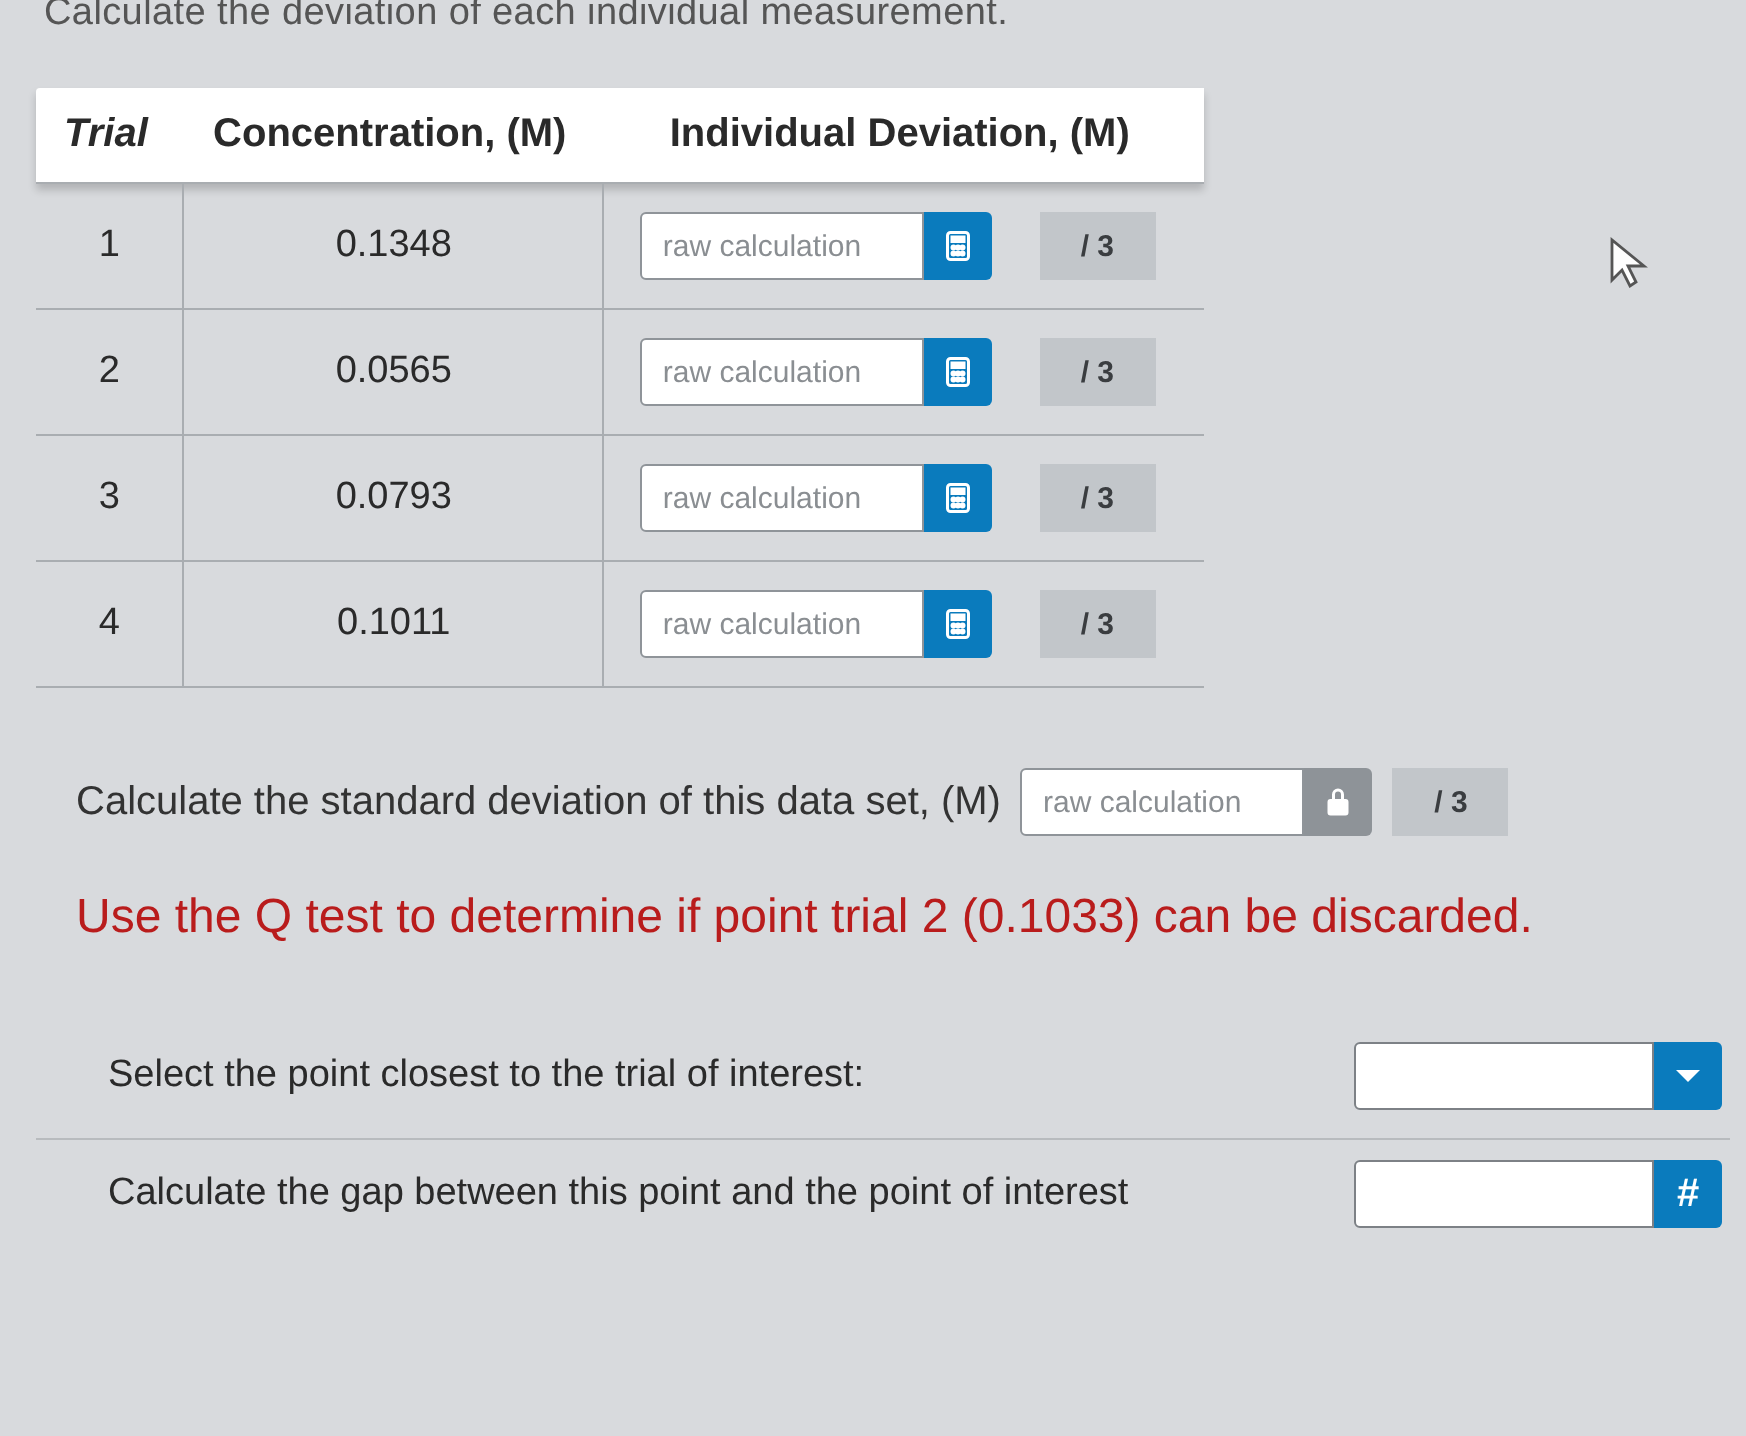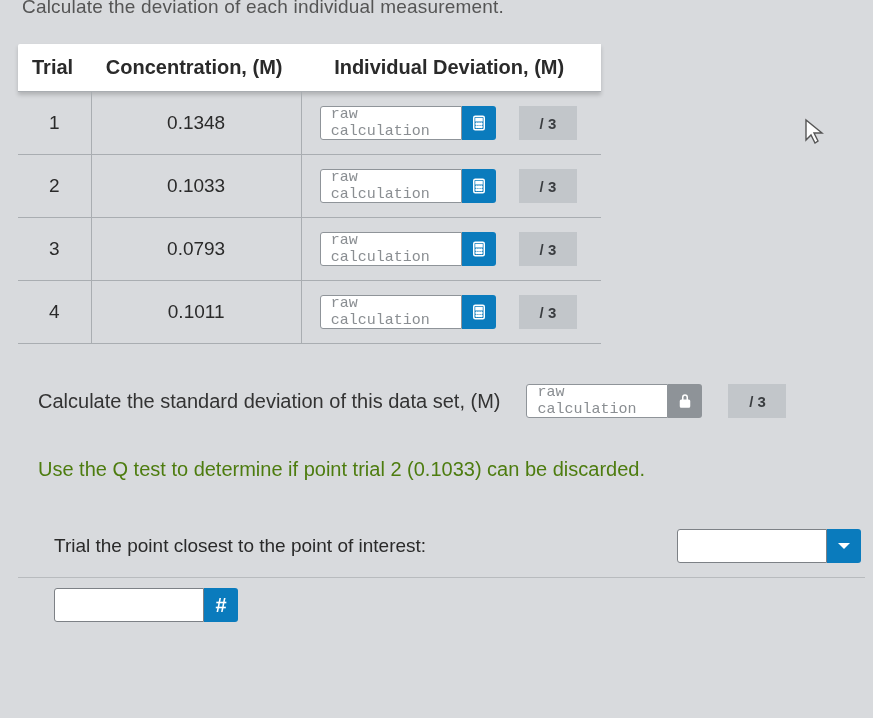--- a/index.html
+++ b/index.html
@@ -30,21 +30,21 @@
     margin-bottom: 40px;
   }
   table.data-table th {
     background: #ffffff;
     font-weight: 700;
     font-size: 20px;
     text-align: center;
     padding: 12px 18px 12px 14px;
   }
   table.data-table th:first-child { border-top-left-radius: 2px; }
-  table.data-table th.col-trial { width: 70px; text-align: center;}
+  table.data-table th.col-trial { width: 70px; text-align: center; font-style: italic;}
   table.data-table th.col-conc { width: 210px; text-align: center;}
   table.data-table th.col-dev { width: 300px; }
   table.data-table thead tr {
     box-shadow: 0 3px 4px rgba(0,0,0,0.18);
   }
   table.data-table td {
     border: 1px solid #a9adb1;
     padding: 14px 12px;
     font-size: 19px;
     text-align: center;
@@ -67,21 +67,20 @@
     border: 1px solid #8f9499;
     border-radius: 3px 0 0 3px;
     background: #fff;
     width: 142px;
     padding: 0 10px;
     font-size: 15px;
     color: #8a8e92;
     display: flex;
     align-items: center;
     cursor: text;
-    font-family: Liberation Mono, monospace;
   }
   .calc-btn {
     width: 34px;
     background: #0a7bbd;
     display: flex;
     align-items: center;
     justify-content: center;
     cursor: pointer;
     border-radius: 0 3px 3px 0;
   }
@@ -100,29 +99,29 @@
     height: 34px;
     width: 58px;
     margin-left: 18px;
     vertical-align: middle;
   }
   .prompt-row {
     display: flex;
     align-items: center;
     font-size: 20px;
     color: #333;
-    margin: 0 0 40px 20px;
-    gap: 22px;
+    margin: 0 0 27px 20px;
+    gap: 6px;
     flex-wrap: nowrap;
   }
   .prompt-row .calc-widget { margin-left: 4px; }
   .prompt-row .score-box { margin-left: 4px; }
   .instruction {
-    font-size: 20px;
-    color: #4d7c0f;
+    font-size: 24px;
+    color: #b91c1c;
     margin: 0 0 38px 20px;
   }
   .form-row {
     display: flex;
     align-items: center;
     justify-content: space-between;
     padding: 10px 4px 14px 36px;
     border-bottom: 1px solid #b8bbbe;
     font-size: 19px;
   }
@@ -212,21 +211,21 @@
                   <circle cx="12" cy="17" r="1" fill="#fff"></circle>
                   <circle cx="15" cy="17" r="1" fill="#fff"></circle>
                 </svg>
             </span>
           </span>
           <span class="score-box">/ 3</span>
         </td>
       </tr>
       <tr>
         <td class="cell-trial">2</td>
-        <td>0.1033</td>
+        <td>0.0565</td>
         <td class="cell-dev">
           <span class="calc-widget">
             <span class="calc-input">raw calculation</span>
             <span class="calc-btn">
               <svg viewBox="0 0 24 24" fill="none" stroke="#fff" stroke-width="2">
                   <rect x="5" y="3" width="14" height="18" rx="2"></rect>
                   <rect x="8" y="6" width="8" height="3" fill="#fff"></rect>
                   <circle cx="9" cy="13" r="1" fill="#fff"></circle>
                   <circle cx="12" cy="13" r="1" fill="#fff"></circle>
                   <circle cx="15" cy="13" r="1" fill="#fff"></circle>
@@ -295,32 +294,33 @@
             <path d="M12 3a4 4 0 0 0-4 4v3H7a2 2 0 0 0-2 2v7a2 2 0 0 0 2 2h10a2 2 0 0 0 2-2v-7a2 2 0 0 0-2-2h-1V7a4 4 0 0 0-4-4zm-2 4a2 2 0 1 1 4 0v3h-4V7z"></path>
           </svg>
       </span>
     </span>
     <span class="score-box">/ 3</span>
   </div>
 
   <div class="instruction">Use the Q test to determine if point trial 2 (0.1033) can be discarded.</div>
 
   <div class="form-row">
-    <span>Trial the point closest to the point of interest:</span>
+    <span>Select the point closest to the trial of interest:</span>
     <span class="dropdown">
       <span class="dropdown-field"></span>
       <span class="dropdown-btn">
         <svg width="14" height="10" viewBox="0 0 14 10">
             <path d="M1 2 L7 8 L13 2 Z"></path>
           </svg>
       </span>
     </span>
   </div>
 
   <div class="form-row">
+    <span>Calculate the gap between this point and the point of interest</span>
     <span class="num-input">
       <span class="num-field"></span>
       <span class="num-btn">#</span>
     </span>
   </div>
 </div>
 
 <svg class="cursor-arrow" width="22" height="26" viewBox="0 0 22 26">
   <path d="M2 2 L2 22 L7 17 L11 25 L14 23 L10 15 L18 15 Z" fill="#fdfdfd" stroke="#555" stroke-width="1.4"></path>
 </svg>

